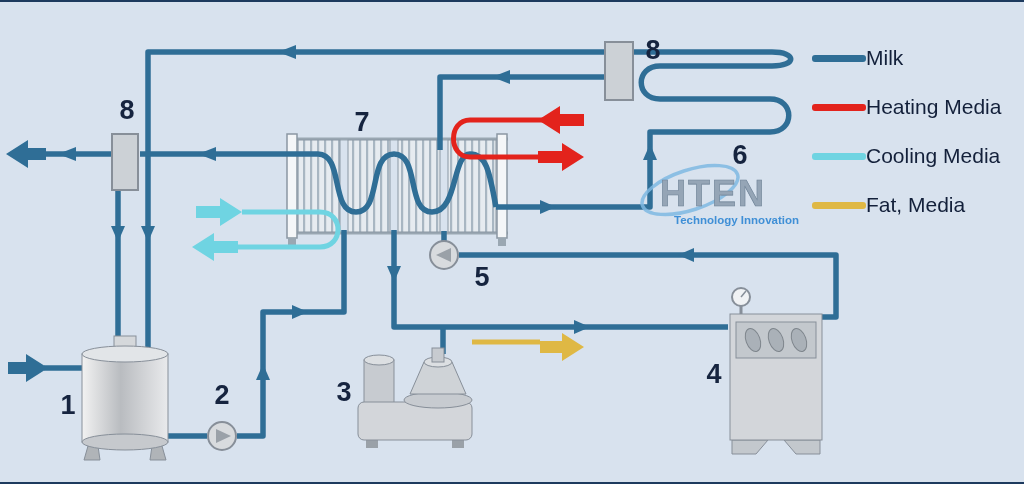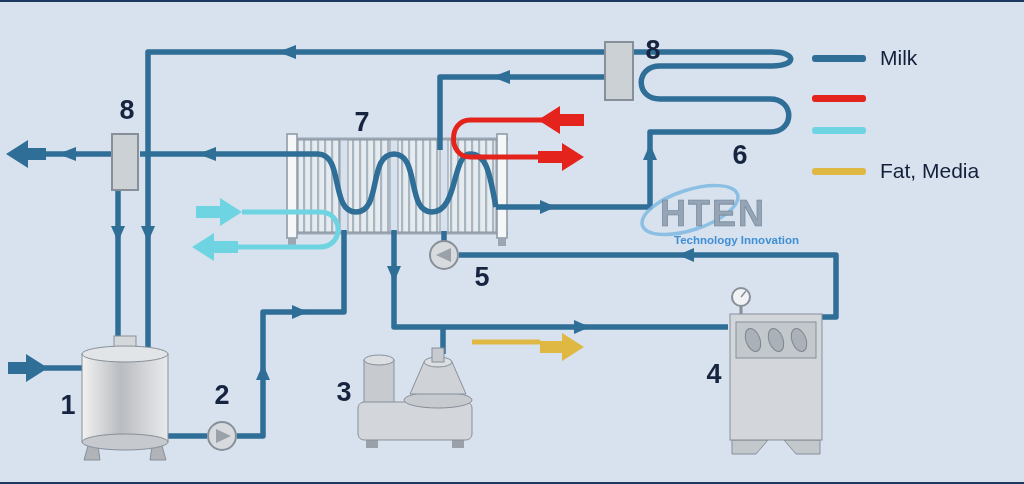--- a/index.html
+++ b/index.html
@@ -1,24 +1,24 @@
 <!DOCTYPE html>
 <html><head>
 <meta charset="utf-8">
 <style>
   html,body{margin:0;padding:0;background:#ffffff;font-family:"Liberation Sans",sans-serif;}
   #canvas{position:relative;width:1024px;height:484px;background:#d8e2ee;overflow:hidden;
           border-top:2px solid #1d3a5e;border-bottom:2px solid #1d3a5e;box-sizing:border-box;}
   #diagram{position:absolute;left:0;top:0;}
   .num{position:absolute;transform:translate(-50%,-50%);font-size:27px;font-weight:bold;color:#16243f;}
   #legend{position:absolute;left:812px;top:44px;display:flex;flex-direction:column;gap:25px;}
-  .legend-row{display:flex;align-items:center;gap:14px;}
+  .legend-row{display:flex;align-items:center;}
   .legend-swatch{width:54px;height:7px;border-radius:3px;flex:0 0 auto;}
   .legend-label{font-size:21px;color:#13203a;}
-  #logo{position:absolute;left:638px;top:174px;}
+  #logo{position:absolute;left:638px;top:154px;}
 </style>
 </head>
 <body>
 
 <div id="canvas">
 
   <svg id="diagram" width="1024" height="484" viewBox="0 0 1024 484">
     <defs>
       <pattern id="plates" width="7" height="8" patternUnits="userSpaceOnUse">
         <rect width="7" height="8" fill="#e6ebf0"></rect>
@@ -157,23 +157,25 @@
   <div class="num" style="left:653px;top:48px">8</div>
   <div class="num" style="left:127px;top:108px">8</div>
 
   <div id="legend">
     <div class="legend-row">
       <div class="legend-swatch" style="background: rgb(47, 110, 150);"></div>
       <span class="legend-label">Milk</span>
     </div>
     <div class="legend-row">
       <div class="legend-swatch" style="background: rgb(227, 35, 28);"></div>
+      <span class="legend-label">Heating Media</span>
     </div>
     <div class="legend-row">
       <div class="legend-swatch" style="background: rgb(111, 212, 226);"></div>
+      <span class="legend-label">Cooling Media</span>
     </div>
     <div class="legend-row">
       <div class="legend-swatch" style="background: rgb(223, 184, 68);"></div>
       <span class="legend-label">Fat, Media</span>
     </div>
   </div>
 
   <div id="logo">
     <svg width="180" height="84" viewBox="0 0 180 84">
       <ellipse cx="52" cy="34" rx="50" ry="20" transform="rotate(-18 52 34)" fill="none" stroke="#7fb8e2" stroke-width="3.5" opacity="0.85"></ellipse>

